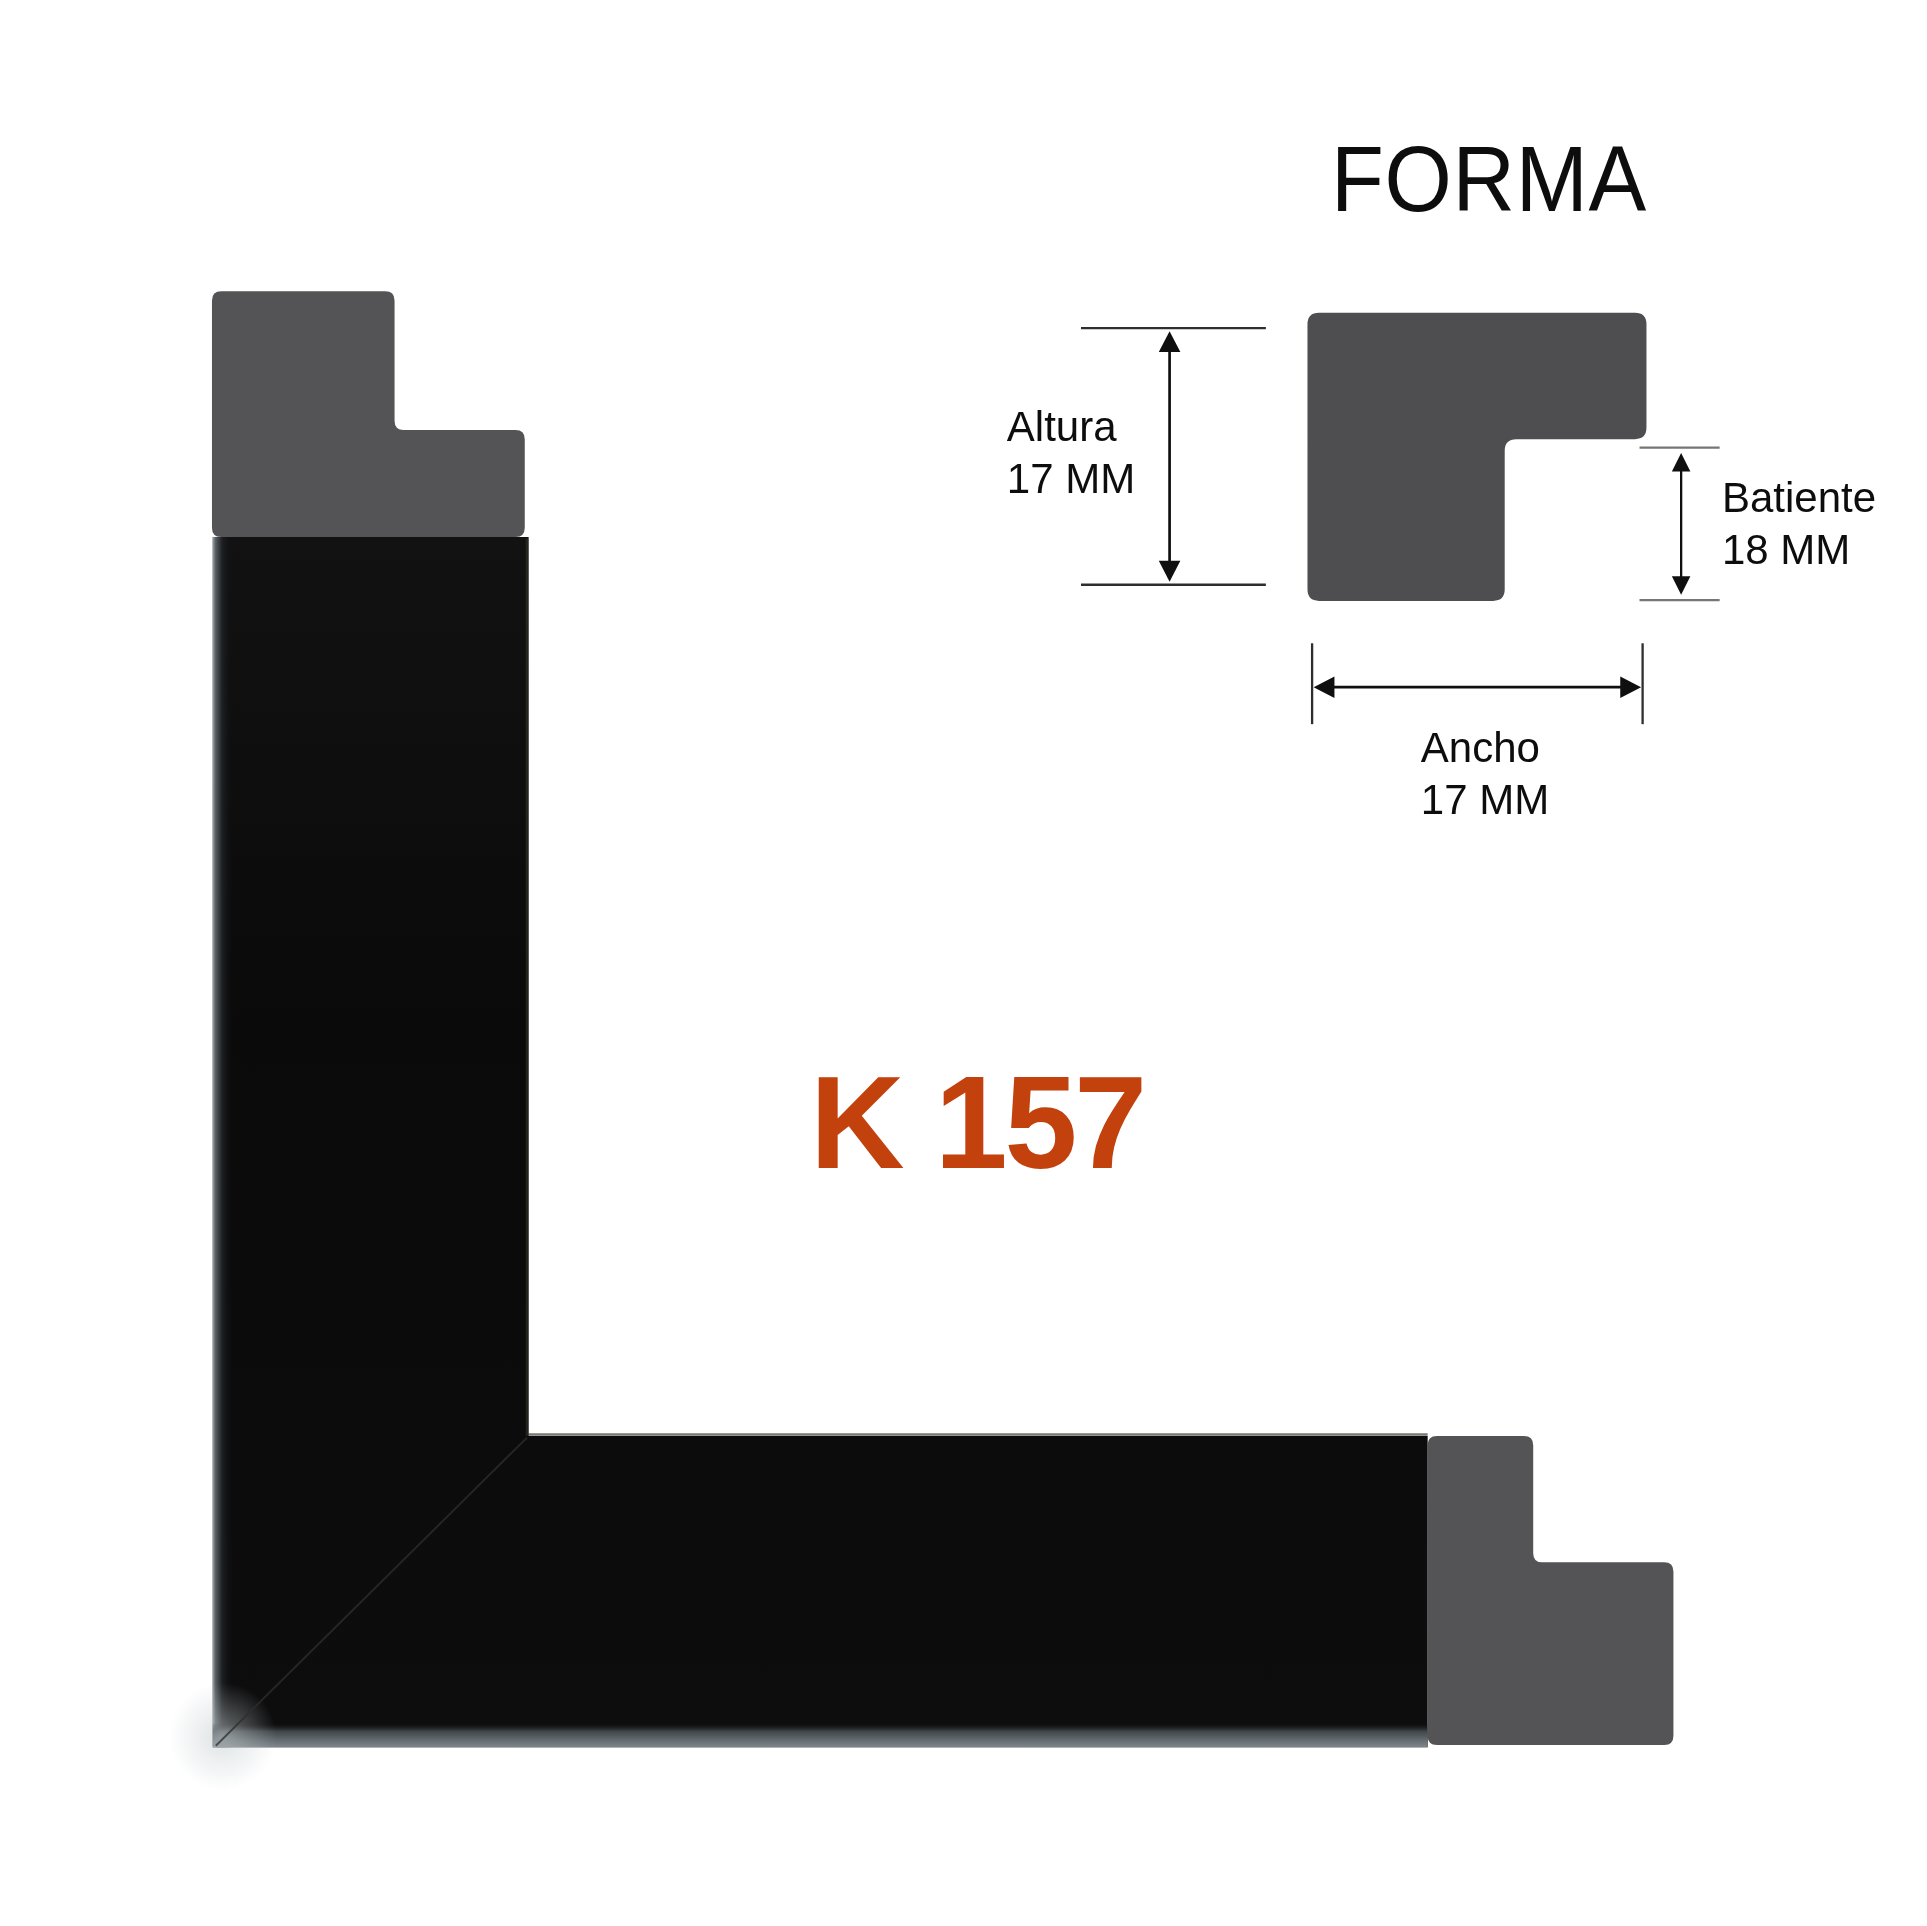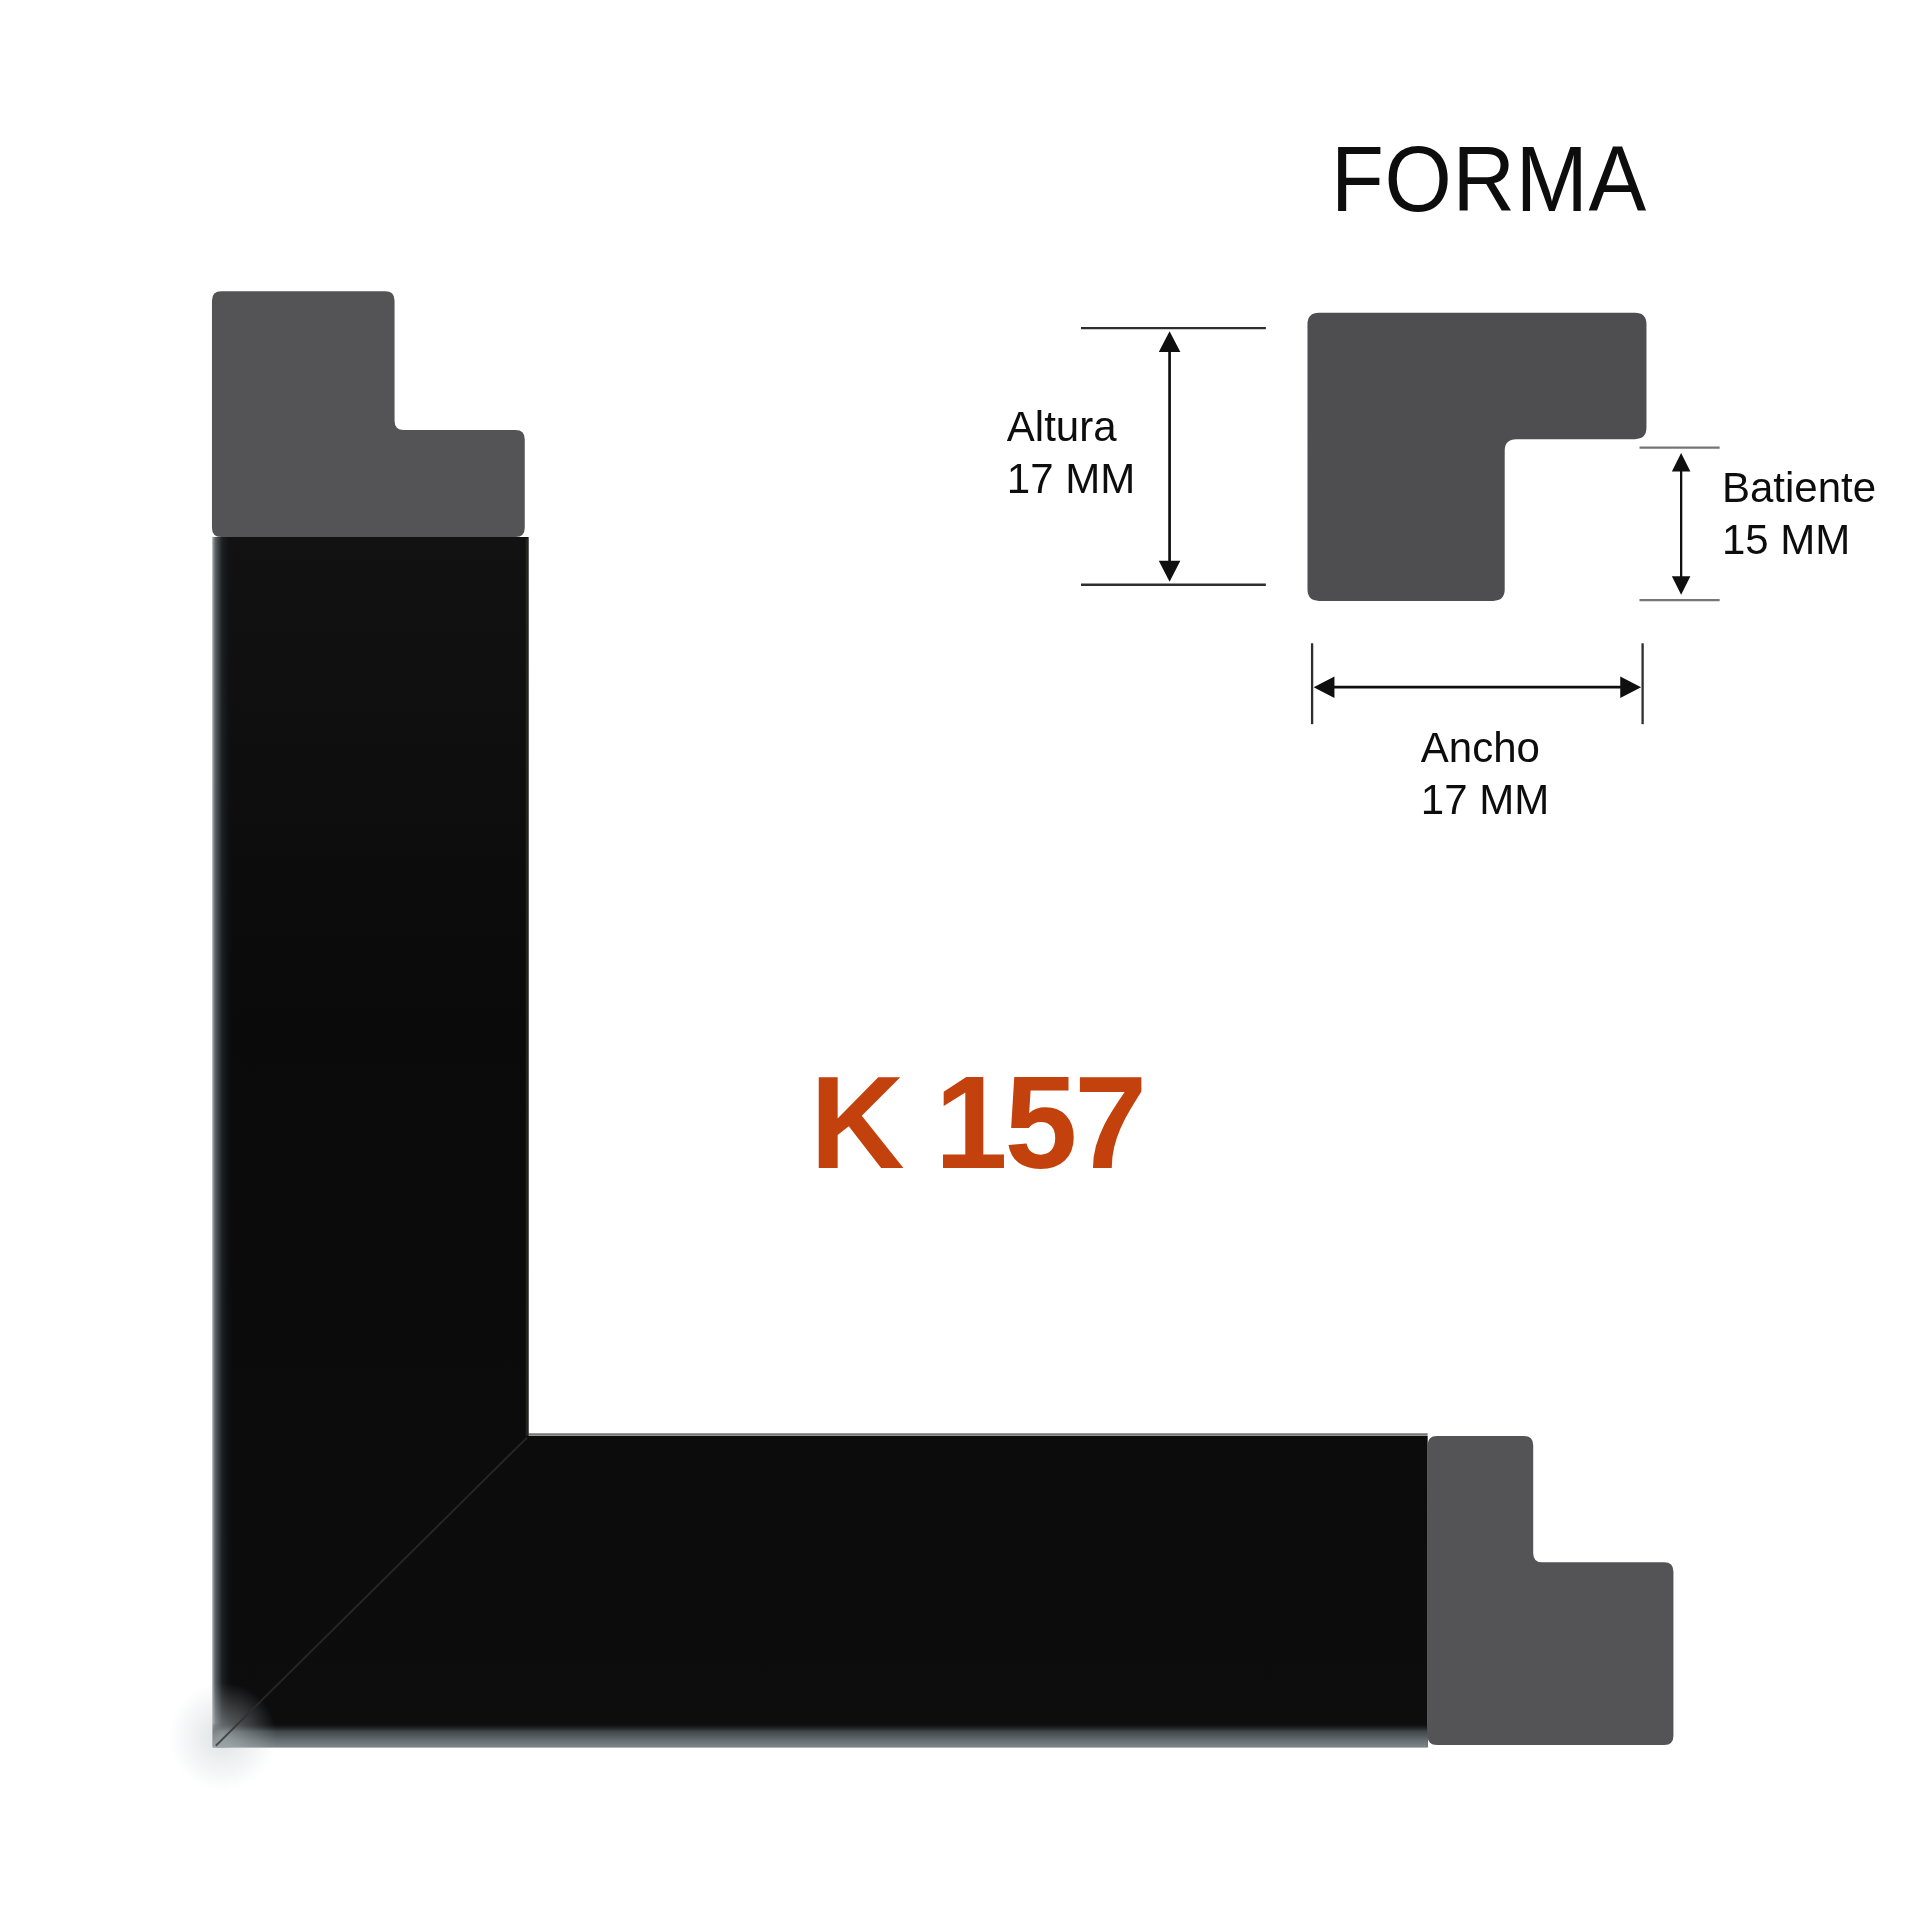--- a/index.html
+++ b/index.html
@@ -35,21 +35,21 @@
     letter-spacing: 0.8px;
     line-height: 1;
   }
   .dim-label {
     font-size: 42px;
     line-height: 52px;
     font-weight: 400;
     transform: translateX(-50%);
   }
   #altura-label-block  { left: 1071px; top: 401px; }
-  #batiente-label-block{ left: 1799px; top: 462px; }
+  #batiente-label-block{ left: 1799px; top: 472px; }
   #ancho-label-block   { left: 1485px; top: 722px; }
   #product-code {
     left: 977px;
     top: 1057px;
     transform: translateX(-50%);
     font-size: 131px;
     font-weight: 700;
     letter-spacing: -3.1px;
     line-height: 1;
     color: #c2410c;
@@ -137,21 +137,21 @@
 
   <div id="forma-title" class="txt">FORMA</div>
 
   <div id="altura-label-block" class="txt dim-label">
     <div>Altura</div>
     <div>17 MM</div>
   </div>
 
   <div id="batiente-label-block" class="txt dim-label">
     <div>Batiente</div>
-    <div>15 MM</div>
+    <div>18 MM</div>
   </div>
 
   <div id="ancho-label-block" class="txt dim-label">
     <div>Ancho</div>
     <div>17 MM</div>
   </div>
 
   <div id="product-code" class="txt">K 157</div>
 
 </div>

